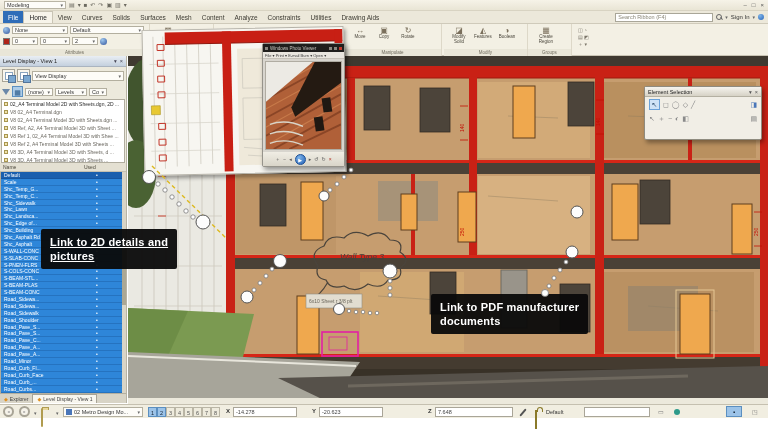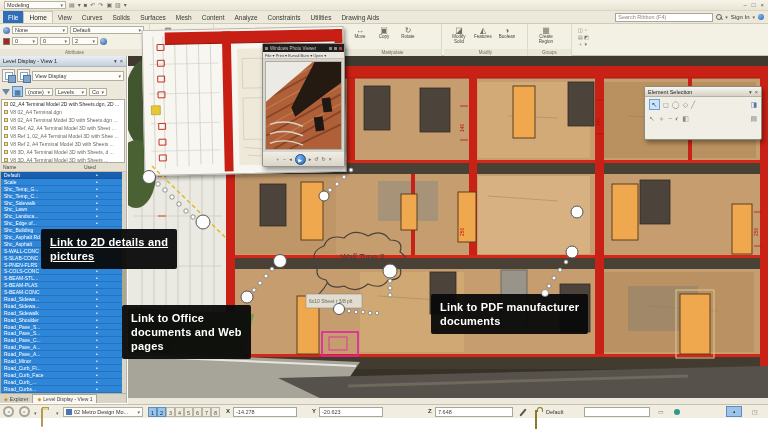--- a/index.html
+++ b/index.html
@@ -862,19 +862,16 @@
       <circle cx="351" cy="170" r="2"></circle>
         <circle cx="344" cy="177" r="2"></circle>
       <circle cx="337" cy="184" r="2"></circle>
         <circle cx="330" cy="190" r="2"></circle>
       <circle cx="324" cy="196" r="5" stroke="#555" stroke-width="1"></circle>
     </g>
   </svg>
 
   <div class="callout" id="callout-details">Link to 2D details and
 pictures</div>
-  <div class="callout" id="callout-office">Link to Office
-documents and Web
-pages</div>
   <div class="callout" id="callout-pdf">Link to PDF manufacturer
 documents</div>
 
 </div>
 
 </body></html>

